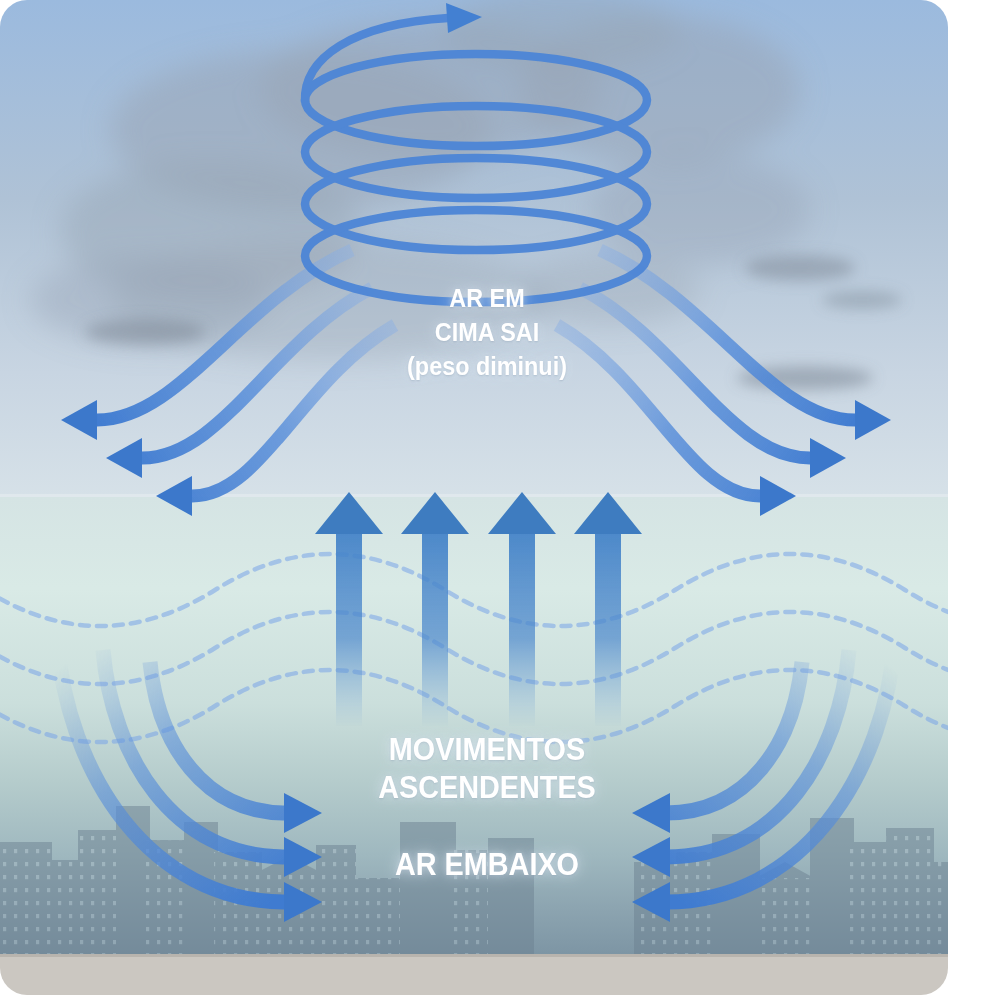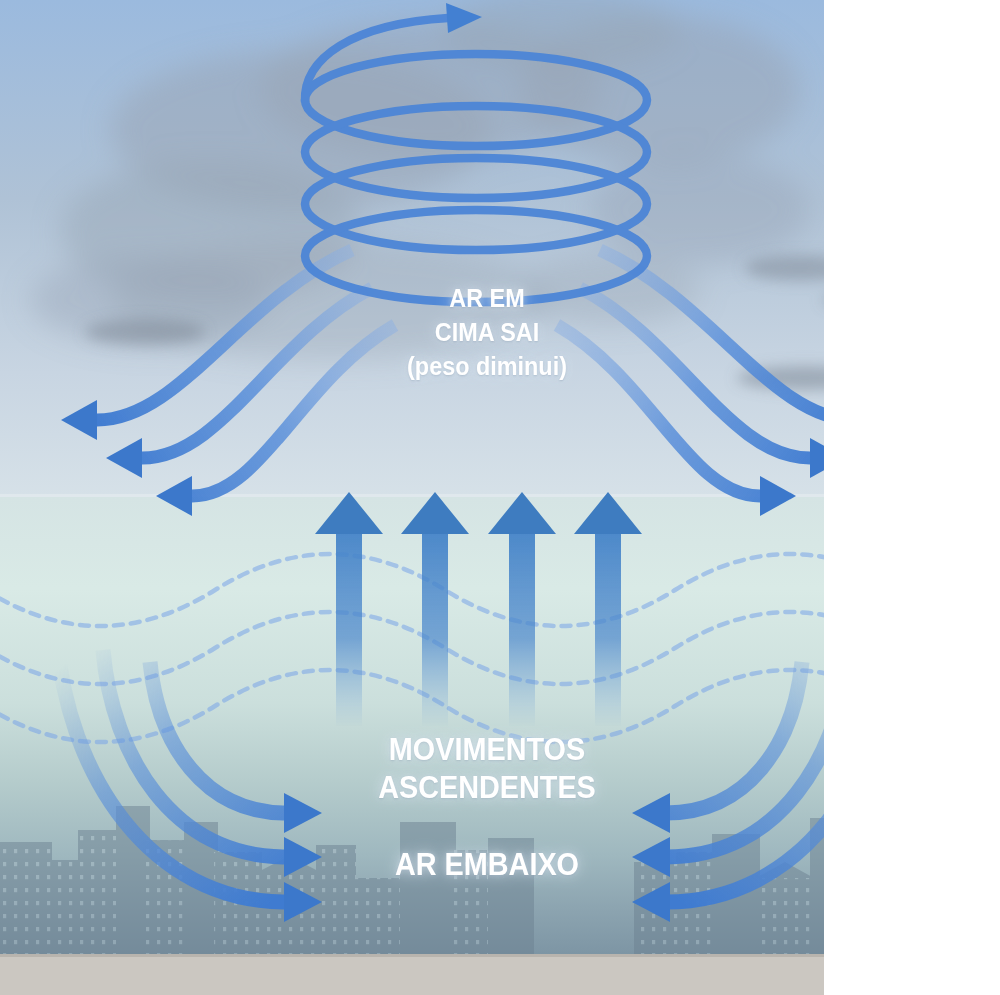--- a/index.html
+++ b/index.html
@@ -1,17 +1,17 @@
 <!DOCTYPE html>
 <html><head>
 <meta charset="utf-8">
 <style>
   html,body{margin:0;padding:0;background:#fff;}
-  .stage{position:relative;width:824px;height:995px;overflow:hidden;
-         font-family:"Liberation Sans","DejaVu Sans",sans-serif;}
+  .stage{position:relative;width:948px;height:995px;overflow:hidden;
+         font-family:"Liberation Sans","DejaVu Sans",sans-serif;border-radius:27px;}
   .stage svg{position:absolute;left:0;top:0;}
   .label{position:absolute;left:487px;transform:translateX(-50%) scaleX(0.9);
          text-align:center;color:#fff;font-weight:bold;white-space:nowrap;
          text-shadow:0 0 16px rgba(215,228,238,.95),0 0 6px rgba(190,205,220,.6),
                      0 1px 2px rgba(100,120,140,.35);}
   .label-top{top:281px;font-size:26px;line-height:34px;}
   .label-mid{top:730px;font-size:32px;line-height:38px;}
   .label-bot{top:845px;font-size:32px;line-height:38px;}
 </style>
 </head>

